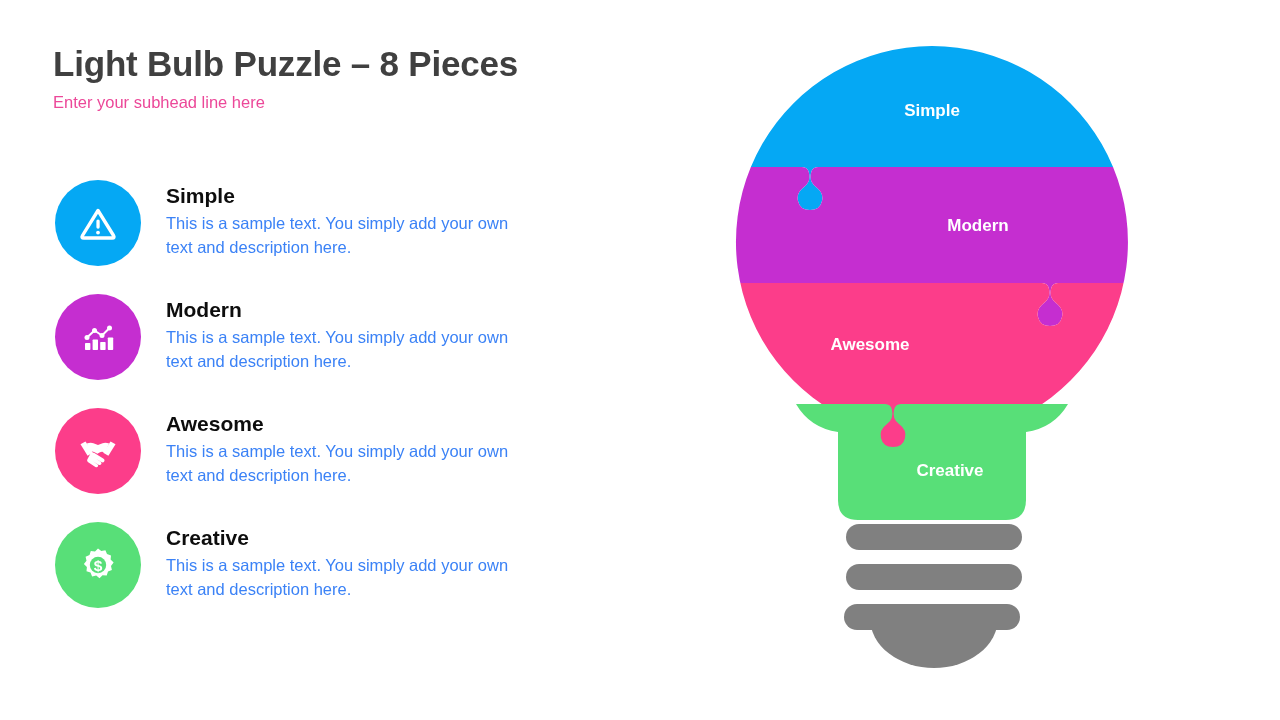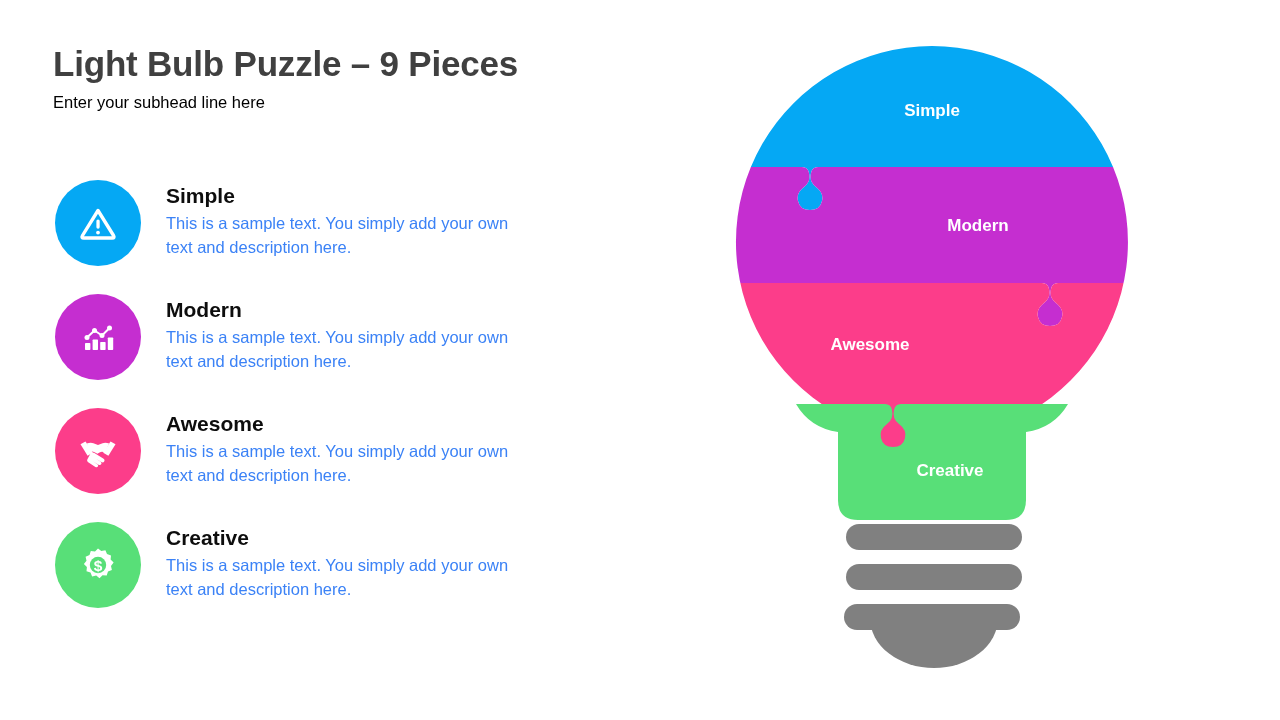--- a/index.html
+++ b/index.html
@@ -24,21 +24,21 @@
     font-weight:bold;
     color:#404040;
     letter-spacing:-0.2px;
     white-space:nowrap;
   }
   .slide-subtitle {
     position:absolute;
     left:53px; top:93px;
     font-size:16.5px;
     font-weight:normal;
-    color:#000000;
+    color:#ec4899;
     white-space:nowrap;
   }
 
   
   .feature-list {
     position:absolute;
     left:55px; top:180px;
     width:470px;
   }
   .feature-item {
@@ -87,21 +87,21 @@
     font-size:17px;
     font-weight:bold;
     fill:#ffffff;
   }
 </style>
 </head>
 <body>
 
 <div id="slide">
 
-  <h1 class="slide-title">Light Bulb Puzzle – 9 Pieces</h1>
+  <h1 class="slide-title">Light Bulb Puzzle – 8 Pieces</h1>
   <div class="slide-subtitle">Enter your subhead line here</div>
 
   <div class="feature-list">
 
     <div class="feature-item">
       <div class="feature-icon-circle" style="background:#05A8F4;">
         <span>
           <svg width="44" height="44" viewBox="0 0 44 44">
             <path d="M22 9.5 L37.5 34.5 Q39 37 36.2 37 L7.8 37 Q5 37 6.5 34.5 Z" fill="none" stroke="#ffffff" stroke-width="3.4" stroke-linejoin="round"></path>
             <rect x="20.4" y="18.5" width="3.3" height="9.2" rx="1.6" fill="#ffffff"></rect>

